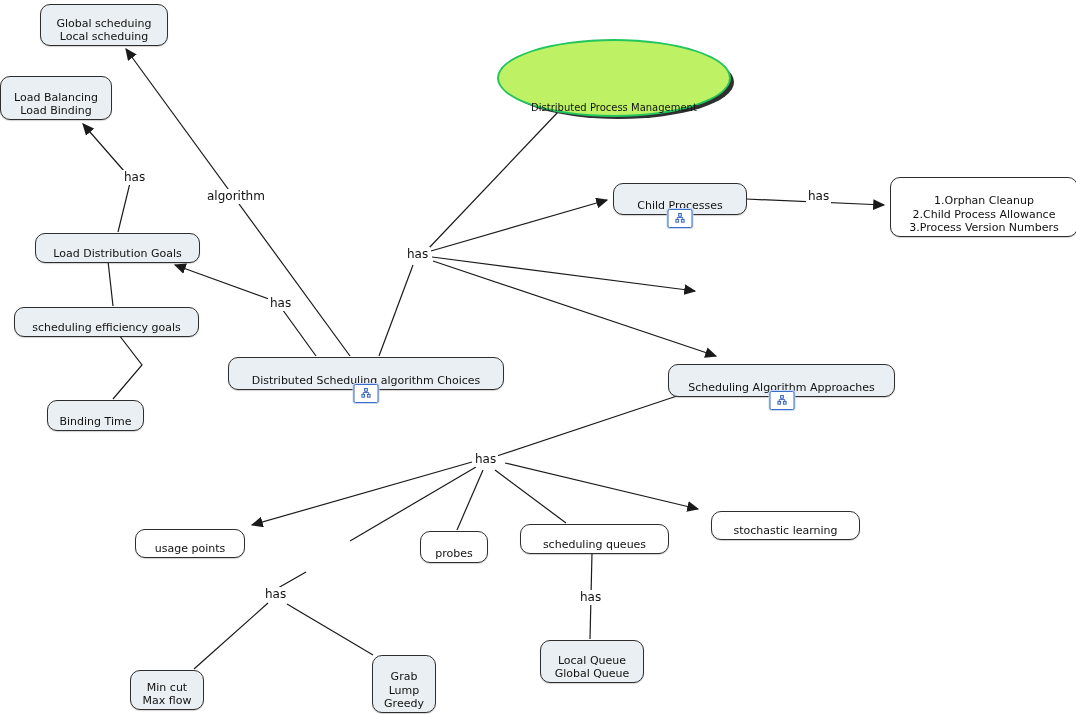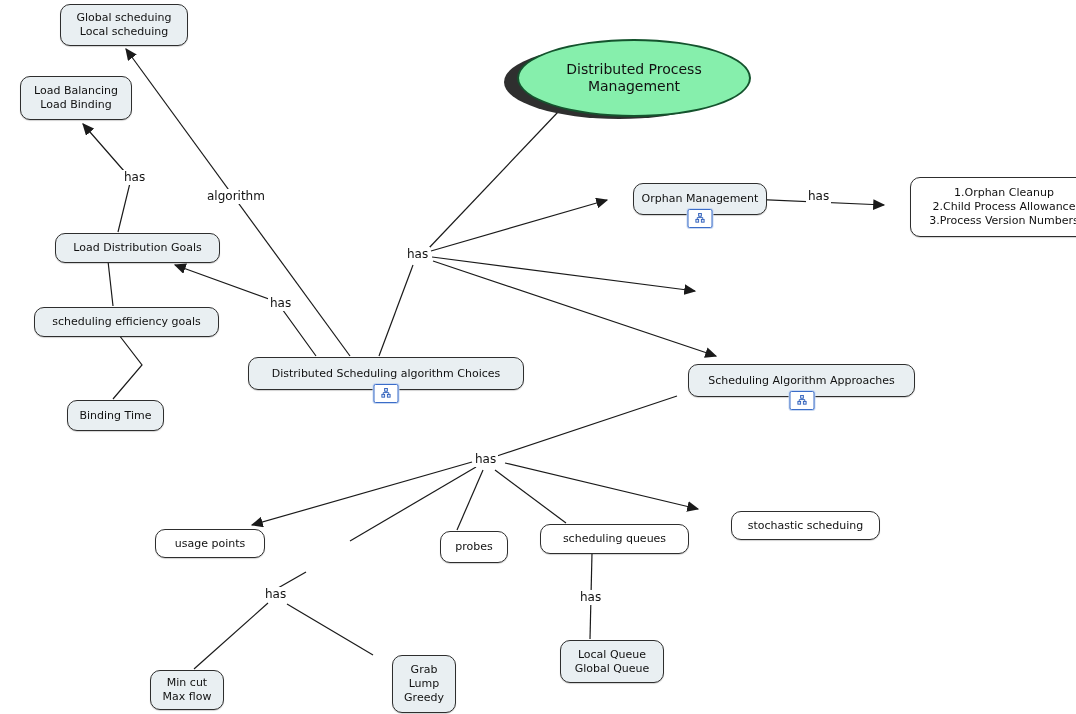--- a/index.html
+++ b/index.html
@@ -2,34 +2,33 @@
 <html><head>
 <meta charset="utf-8">
 <style>
   html,body{margin:0;padding:0;background:#fff;}
   .canvas{
     position:relative;width:1076px;height:714px;background:#ffffff;
     font-family:"DejaVu Sans","Liberation Sans",sans-serif;overflow:hidden;
   }
   svg.edges{position:absolute;left:0;top:0;z-index:1;}
   .node{
-    position:absolute;z-index:2;display:flex;align-items:center;justify-content:center;
+    position:absolute;z-index:2;display:flex;align-items:flex-end;justify-content:center;
     border:1px solid #2e2e2e;border-radius:10px;background:#e9eff2;
     font-size:11px;color:#111;text-align:center;line-height:1.25;
     box-shadow:0 1px 1px rgba(0,0,0,0.18);
-    margin-left:20px;
   }
   .node span{white-space:pre-line;padding:1px 4px;}
   .node.white{background:#ffffff;}
   .root-shadow{
     position:absolute;z-index:2;border-radius:50%;background:#2f2f2f;
   }
   .node.root-ellipse{
-    border-radius:50%;background:#86efac;border:2px solid #14532d;
-    font-size:14px;box-shadow:none;z-index:3;
+    border-radius:50%;background:#bef264;border:2px solid #22c55e;
+    font-size:10px;box-shadow:none;z-index:3;
   }
   .edge-label{
     position:absolute;z-index:3;background:#ffffff;color:#111;
     font-size:12px;padding:0 2px;line-height:15px;
   }
   .res-icon{
     position:absolute;left:50%;bottom:-14px;transform:translateX(-50%);
     width:15px;height:15px;background:#fff;border:1px solid #3a6cc8;border-radius:2px;
     box-shadow:0 0 0 1px #c9d9f2;display:flex;align-items:center;justify-content:center;
   }
@@ -109,21 +108,21 @@
           <line x1="9" y1="5" x2="9" y2="7"></line>
           <rect x="4.5" y="0.5" width="3" height="3"></rect>
           <rect x="1.5" y="7" width="3" height="3"></rect>
           <rect x="7.5" y="7" width="3" height="3"></rect>
         </g>
       </svg>
     </span>
   </div>
 
   <div class="node" style="left:613px;top:183px;width:132px;height:30px">
-    <span>Orphan Management</span>
+    <span>Child Processes</span>
     <span class="res-icon">
       <svg width="11" height="11" viewBox="0 0 12 12">
         <g stroke="#2f5fba" fill="#dce6f8" stroke-width="1">
           <line x1="6" y1="3.5" x2="6" y2="5"></line>
           <line x1="3" y1="5" x2="9" y2="5"></line>
           <line x1="3" y1="5" x2="3" y2="7"></line>
           <line x1="9" y1="5" x2="9" y2="7"></line>
           <rect x="4.5" y="0.5" width="3" height="3"></rect>
           <rect x="1.5" y="7" width="3" height="3"></rect>
           <rect x="7.5" y="7" width="3" height="3"></rect>
@@ -163,21 +162,21 @@
 
   <div class="node white" style="left:420px;top:531px;width:66px;height:30px">
     <span>probes</span>
   </div>
 
   <div class="node white" style="left:520px;top:524px;width:147px;height:28px">
     <span>scheduling queues</span>
   </div>
 
   <div class="node white" style="left:711px;top:511px;width:147px;height:27px">
-    <span>stochastic scheduing</span>
+    <span>stochastic learning</span>
   </div>
 
   <div class="node" style="left:130px;top:670px;width:72px;height:38px">
     <span>Min cut
 Max flow</span>
   </div>
 
   <div class="node" style="left:372px;top:655px;width:62px;height:56px">
     <span>Grab
 Lump

